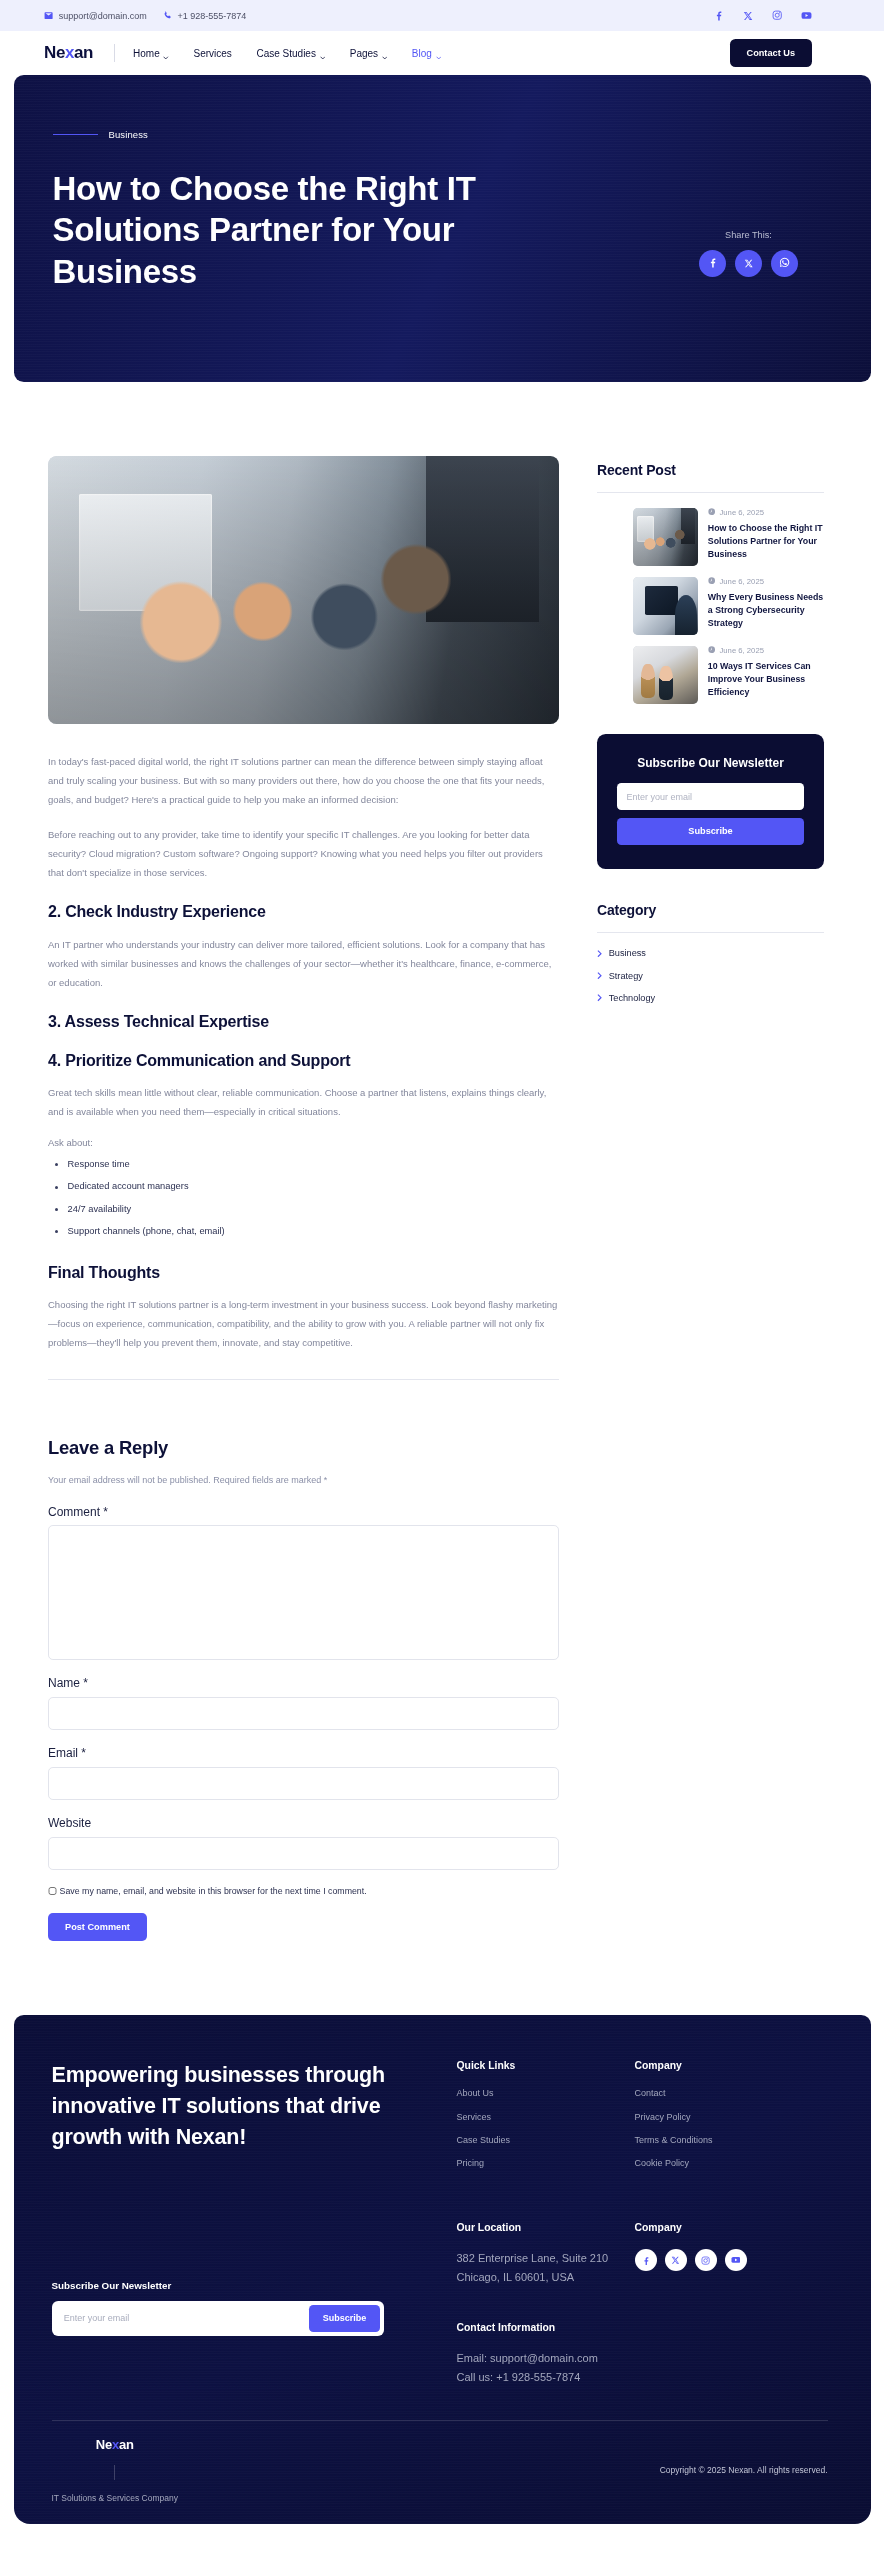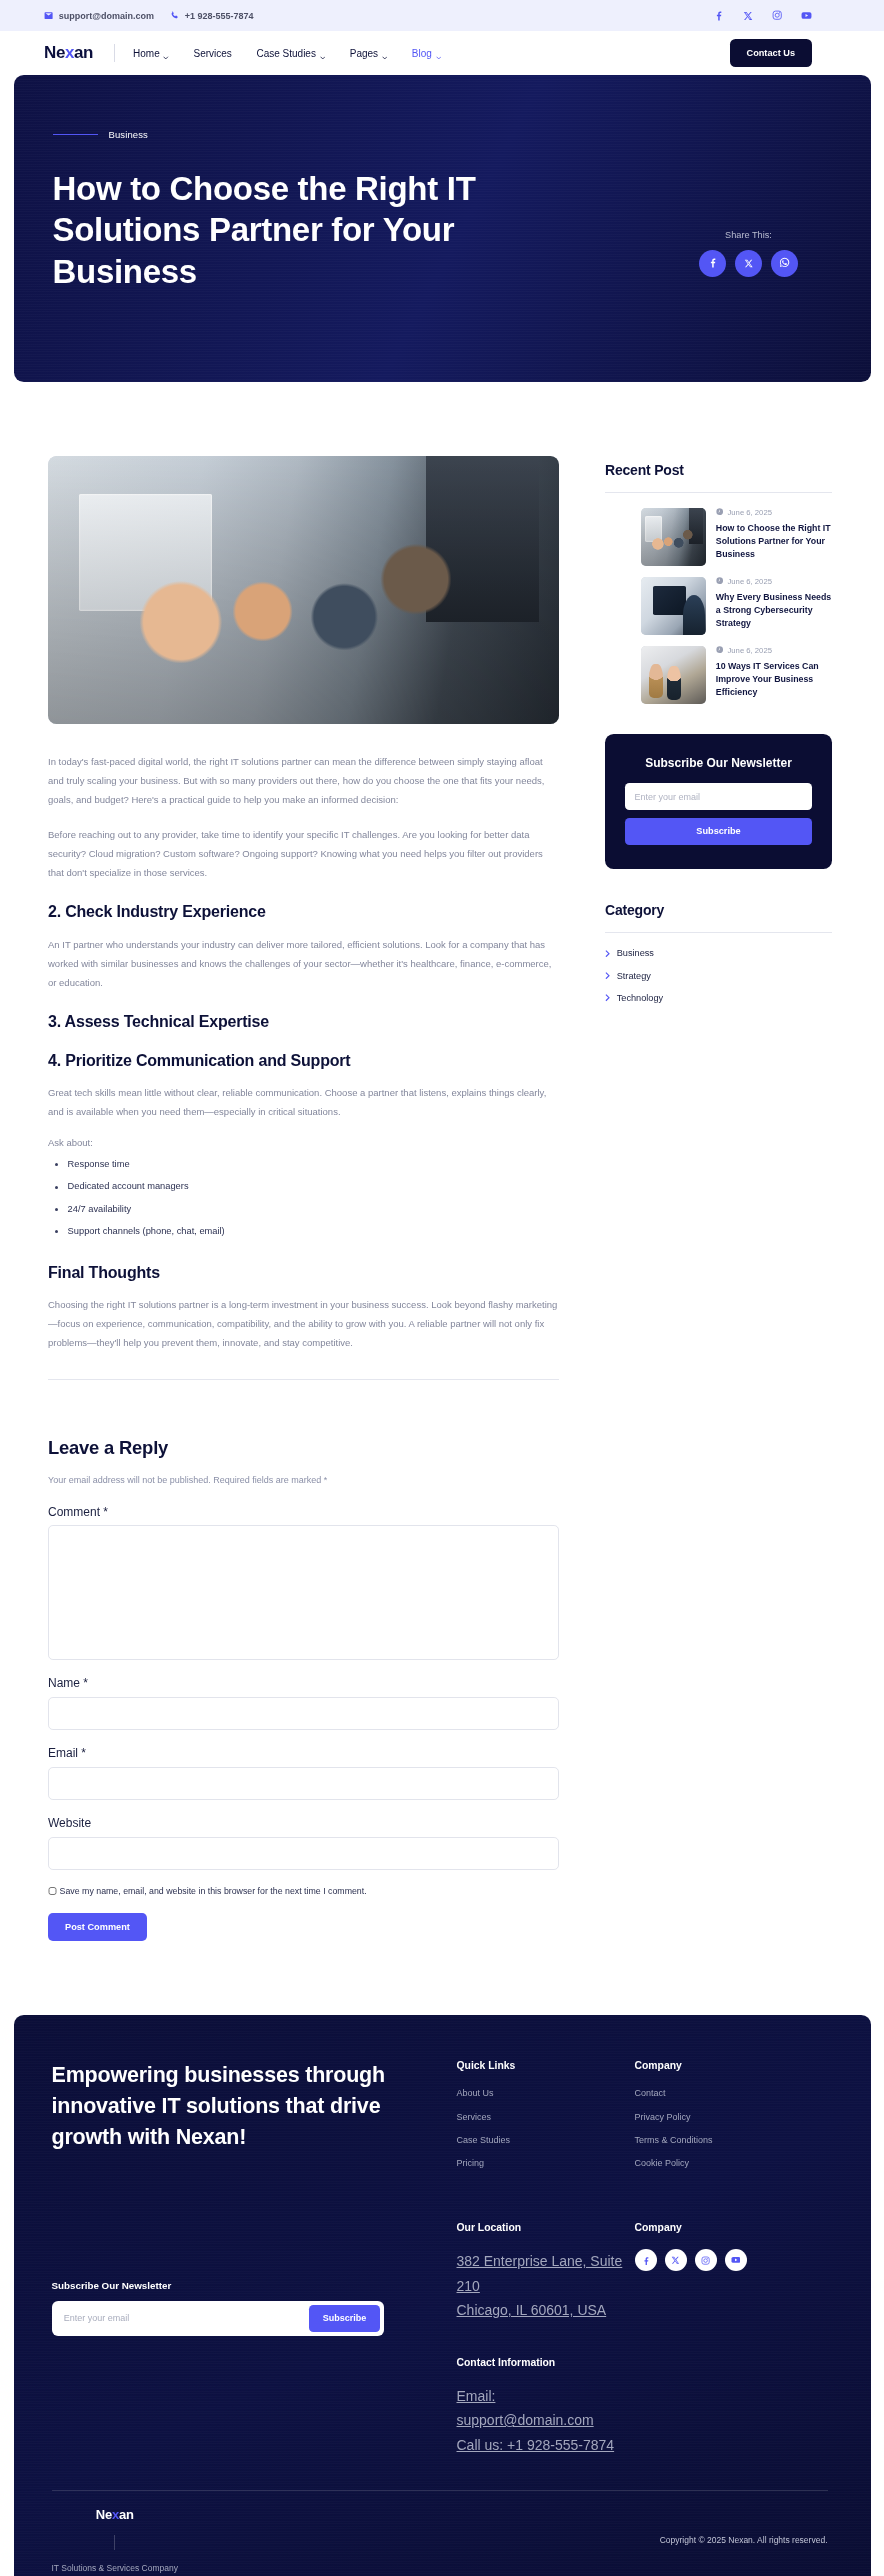--- a/index.html
+++ b/index.html
@@ -25,21 +25,21 @@
   
   .topbar {
     height: 31px;
     background: var(--topbar-bg);
     display: flex;
     align-items: center;
     justify-content: space-between;
     padding: 0 72px 0 0;
   }
   .topbar-left { display: flex; align-items: center; gap: 16px; padding-left: 44px; }
-  .tb-item { display: flex; align-items: center; gap: 5.5px; font-size: 9px; color: #4d5066; font-weight: bold; }
+  .tb-item { display: flex; align-items: center; gap: 5.5px; font-size: 9px; color: #4d5066; }
   .tb-item .ic { display: inline-flex; color: var(--indigo); }
   .topbar-right { display: flex; align-items: center; gap: 18.4px; }
   .topbar-right a { color: var(--indigo); display: inline-flex; align-items: center; justify-content: center; width: 11px; height: 11px; }
 
   
   .header {
     height: 44px;
     background: #fff;
     display: flex;
     align-items: center;
@@ -169,21 +169,21 @@
   .save-row { display: flex; align-items: center; gap: 3px; margin: 4.9px 0 17px; }
   .save-row input { width: 8.6px; height: 8.6px; accent-color: var(--indigo); margin: 0; }
   .save-row label { color: #2b3050; font-size: 8.8px; }
   .post-btn {
     background: var(--indigo); color: #fff; border: none; border-radius: 4.9px;
     padding: 9.2px 17px; font-size: 9.2px; font-weight: 600; cursor: pointer;
     font-family: inherit;
   }
 
   
-  .sidebar { width: 227px; flex: none; padding-top: 6.1px; margin-left: 8px; }
+  .sidebar { width: 227px; flex: none; padding-top: 6.1px; }
   .side-title { font-size: 14px; font-weight: 700; color: #0d1138; letter-spacing: -0.2px; }
   .side-rule { height: 0.6px; background: #e4e6ee; margin: 13.5px 0 16px; }
   .rp-item { display: flex; gap: 9.8px; margin-bottom: 11px; align-items: flex-start; padding-left: 36px; }
   .rp-thumb { width: 65px; height: 58px; border-radius: 4.9px; flex: none; overflow: hidden; background: #c9cfd8; position: relative; }
   .rp-date { display: flex; align-items: center; gap: 4.3px; color: #9aa0b3; font-size: 7.7px; margin-bottom: 4.9px; }
   .rp-title { color: #111640; font-size: 8.8px; font-weight: 600; line-height: 1.45; cursor: pointer; }
 
   .newsbox {
     background: #0b0d33; border-radius: 8.6px;
     padding: 22px 19.7px 24.6px; margin: 29.5px 0 33px; text-align: center;
@@ -242,21 +242,21 @@
     height: 27px; padding: 0 13.5px; font-size: 9px; font-weight: 600;
     cursor: pointer; font-family: inherit;
   }
   .f-cols { display: flex; flex: 1; gap: 0; }
   .f-col { width: 178px; }
   .f-col h4 { color: #fff; font-size: 10.4px; font-weight: 700; margin-bottom: 16px; }
   .f-col h4.second { margin-top: 54px; }
   .f-col ul { list-style: none; }
   .f-col ul li { margin-bottom: 12.3px; }
   .f-col ul li a { color: #a3a7bd; font-size: 9px; text-decoration: none; cursor: pointer; }
-  .f-addr { color: #a3a7bd; font-size: 14px; line-height: 1.75; text-decoration: underline; }
+  .f-addr { color: #a3a7bd; font-size: 11px; line-height: 1.75; }
   .f-social { display: flex; gap: 8px; }
   .f-social a {
     width: 22px; height: 22px; border-radius: 50%; background: #fff;
     display: flex; align-items: center; justify-content: center;
     color: var(--indigo); cursor: pointer;
   }
   .f-bottom-rule { height: 0.6px; background: rgba(255,255,255,.14); margin: 33px 0 0; position: relative; z-index: 2; }
   .f-bottom {
     display: flex; align-items: center; justify-content: space-between;
     padding: 16px 0 21px; position: relative; z-index: 2;

